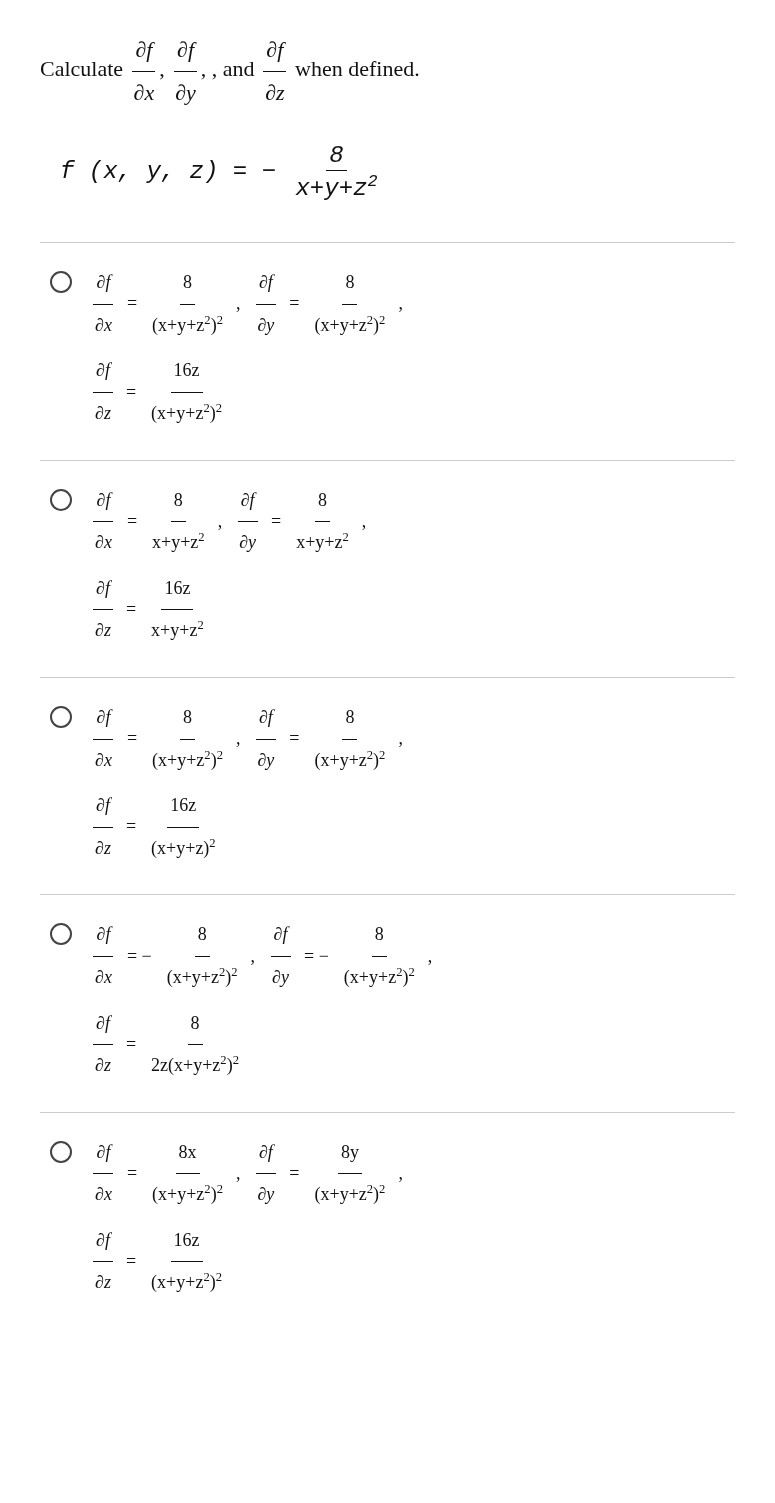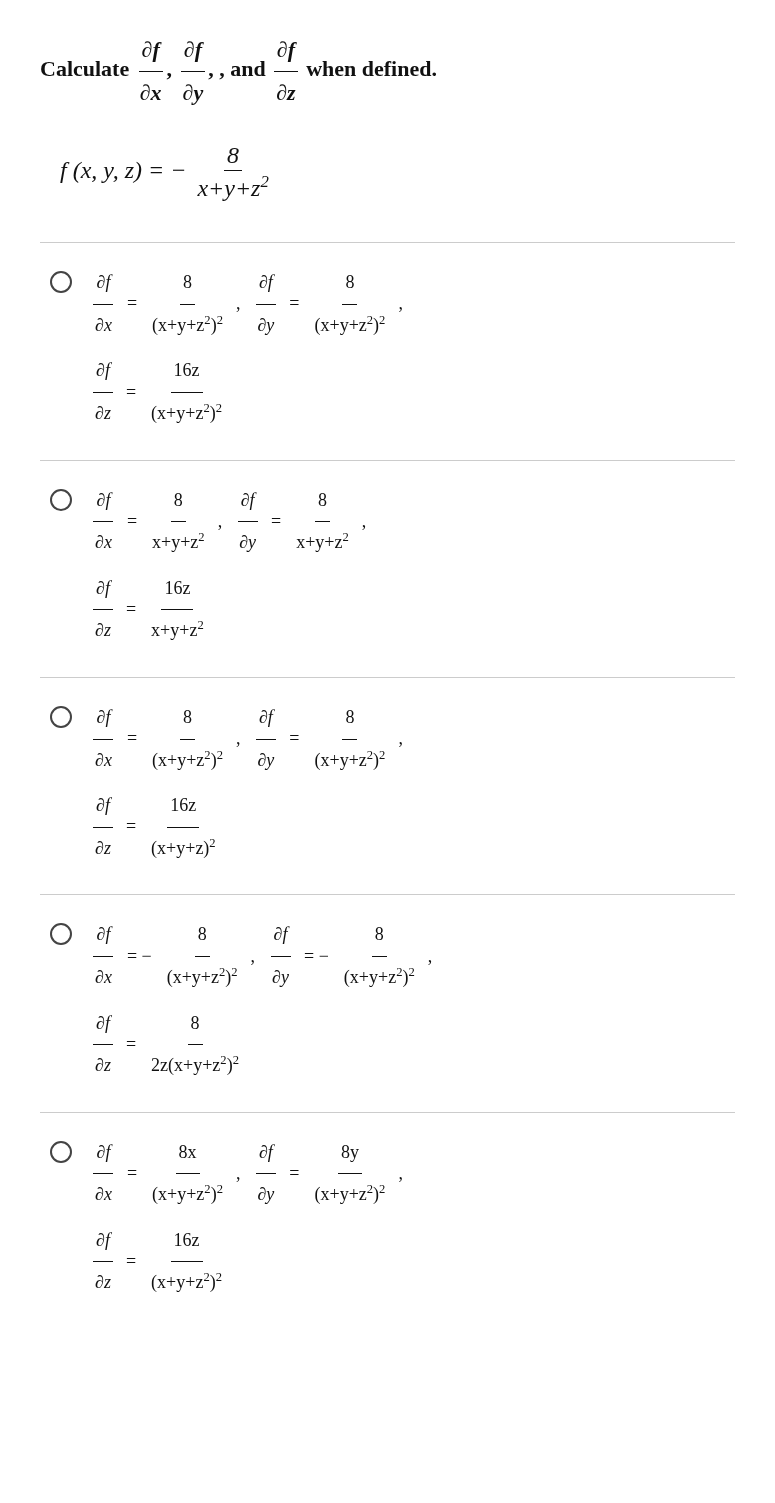--- a/index.html
+++ b/index.html
@@ -8,26 +8,26 @@
       font-family: 'Times New Roman', Times, serif;
       width: 775px;
       min-height: 1503px;
       padding: 30px 40px;
       color: #111;
     }
     .header {
       font-size: 22px;
       margin-bottom: 30px;
       line-height: 1.8;
-      font-weight: bold;
     }
     .function-def {
       font-size: 24px;
       margin: 20px 0 40px 20px;
       font-style: italic;
+      font-family: Liberation Mono, monospace;
     }
     .divider {
       border: none;
       border-top: 1px solid #ccc;
       margin: 0;
     }
     .option {
       display: flex;
       align-items: flex-start;
       padding: 20px 10px;

